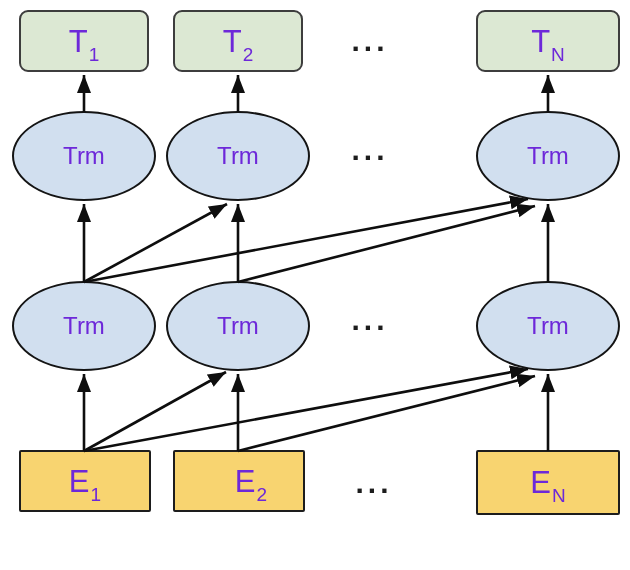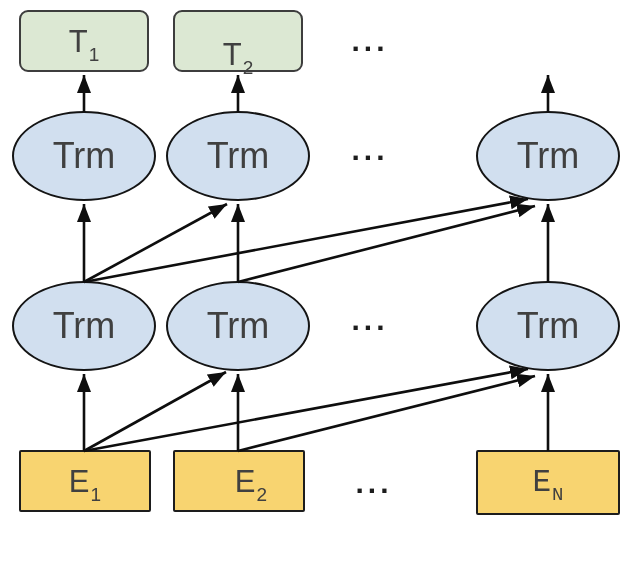--- a/index.html
+++ b/index.html
@@ -51,26 +51,26 @@
     height: 62px;
   }
   .trm-ellipse {
     background: var(--transformer-fill, #d1dfef);
     border: 2.5px solid #141414;
     border-radius: 50%;
     width: 144px;
     height: 90px;
   }
   .label {
-    color: #404040;
+    color: #6d28d9;
     font-size: 31px;
     line-height: 1;
     white-space: nowrap;
   }
-  .trm-ellipse .label { font-size: 36px; }
+  .trm-ellipse .label { font-size: 24px; }
   .label .sub {
     font-size: 19px;
     position: relative;
     top: 9px;
     margin-left: 1px;
   }
   .dots {
     position: absolute;
     width: 60px;
     height: 36px;
@@ -88,24 +88,27 @@
   }
 </style>
 </head>
 <body>
 
 <div class="canvas">
 
   <div class="node t-box" style="left:19px; top:10px;">
     <span class="label"><span>T</span><span class="sub">1</span></span>
   </div>
-  <div class="node t-box" style="left:173px; top:10px;align-items:flex-end;">
+  <div class="node t-box" style="left:173px; top:10px;">
     <span class="label"><span>T</span><span class="sub">2</span></span>
   </div>
   <div class="dots" style="left:340px; top:30px;">...</div>
+  <div class="node t-box" style="left:476px; top:10px; width:144px;">
+    <span class="label"><span>T</span><span class="sub">N</span></span>
+  </div>
 
   <div class="node trm-ellipse" style="left:12px; top:111px;">
     <span class="label">Trm</span>
   </div>
   <div class="node trm-ellipse" style="left:166px; top:111px;">
     <span class="label">Trm</span>
   </div>
   <div class="dots" style="left:340px; top:139px;">...</div>
   <div class="node trm-ellipse" style="left:476px; top:111px;">
     <span class="label">Trm</span>
@@ -122,21 +125,21 @@
     <span class="label">Trm</span>
   </div>
 
   <div class="node e-box" style="left:19px; top:450px;">
     <span class="label"><span>E</span><span class="sub">1</span></span>
   </div>
   <div class="node e-box" style="left:173px; top:450px;padding-left:24px;">
     <span class="label"><span>E</span><span class="sub">2</span></span>
   </div>
   <div class="dots" style="left:344px; top:472px;">...</div>
-  <div class="node e-box" style="left:476px; top:450px; width:144px; height:65px;font-family:Liberation Mono, monospace;">
+  <div class="node e-box" style="left:476px; top:450px; width:144px; height:65px;">
     <span class="label"><span>E</span><span class="sub">N</span></span>
   </div>
 
   <svg class="arrow-layer" viewBox="0 0 630 570">
     <defs>
       <marker id="ah" markerUnits="userSpaceOnUse" markerWidth="20" markerHeight="16" refX="18" refY="7" orient="auto">
         <path d="M0,0 L18,7 L0,14 Z" fill="#0e0e0e"></path>
       </marker>
     </defs>
 

